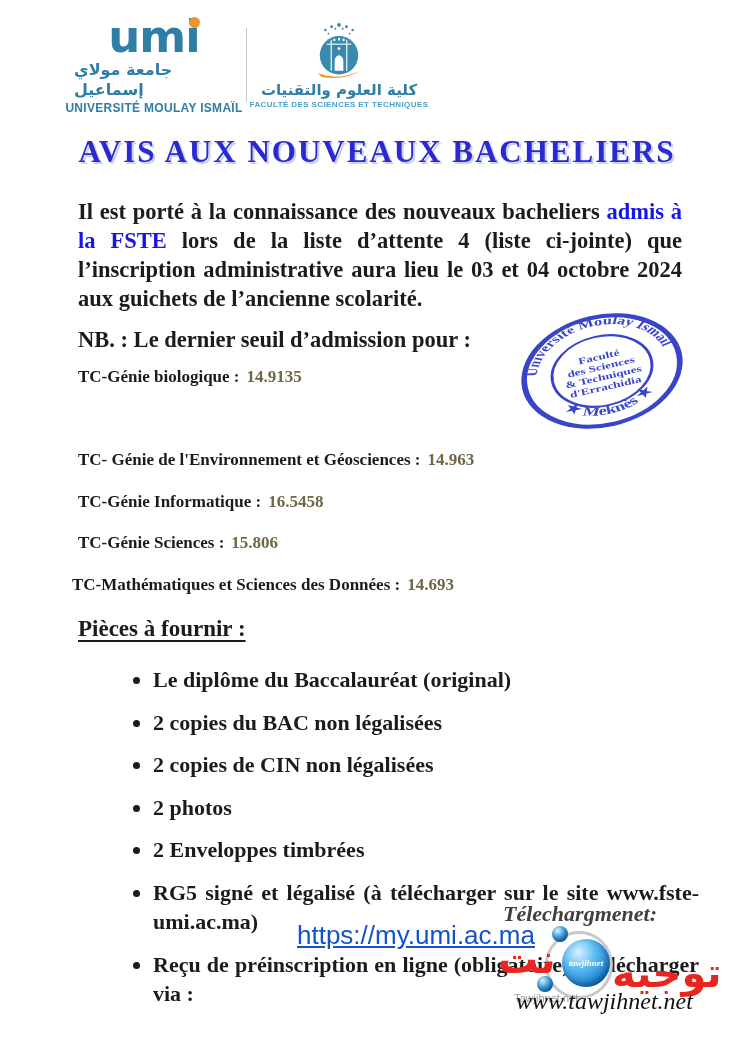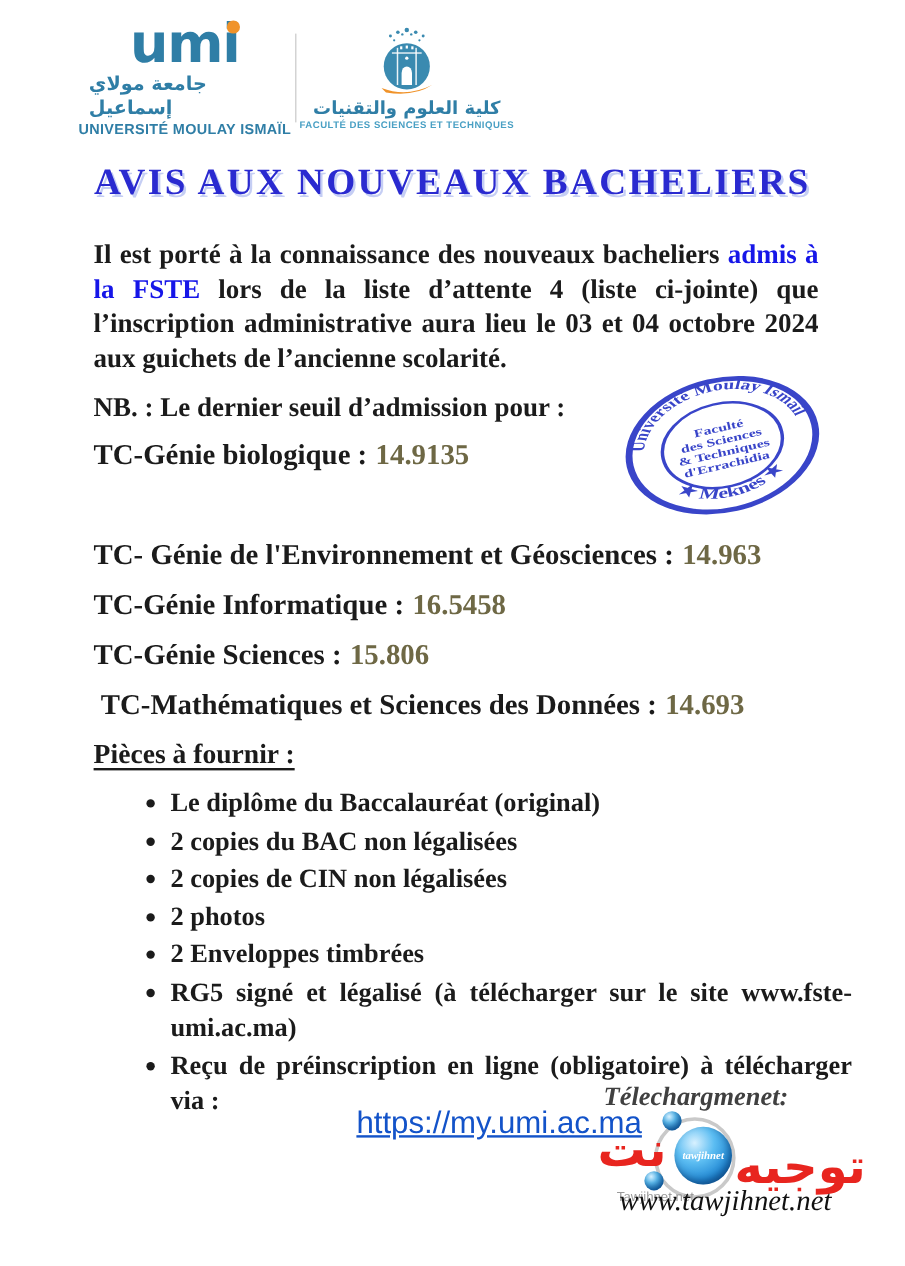--- a/index.html
+++ b/index.html
@@ -29,35 +29,35 @@
   .title1{top:106px;font-size:31px;}
   .title2{top:150px;font-size:31px;}
 
   
   .intro{position:absolute;top:197px;left:78px;width:604px;font-size:22.5px;
          font-weight:bold;line-height:29px;text-align:justify;}
   .intro .hl{color:#1616e8;}
 
   
   .nb{position:absolute;top:327px;left:78px;font-size:22.5px;font-weight:bold;}
-  .threshold{position:absolute;left:78px;font-size:24px;font-weight:bold;white-space:nowrap;}
+  .threshold{position:absolute;left:78px;font-size:17px;font-weight:bold;white-space:nowrap;}
   .threshold .val{color:#6e6845;margin-left:7px;}
-  .t0{top:367px}.t1{top:409px}.t2{top:450px}.t3{top:492px}.t4{top:533px}.t5{top:575px;left:84px}
+  .t0{top:367px}.t1{top:409px}.t2{top:450px}.t3{top:492px}.t4{top:533px}.t5{top:575px;left:72px}
 
   
   .stamp{position:absolute;top:314px;left:519px;width:166px;height:114px;
          transform:rotate(-13deg);opacity:.92;}
   .stamp svg{width:100%;height:100%;}
 
   
   .pieces-heading{position:absolute;top:616px;left:78px;font-size:23px;font-weight:bold;
         text-decoration:underline;text-underline-offset:4px;}
   ul.pieces{position:absolute;top:652px;left:112px;width:572px;margin:0;padding:0 0 0 28px;
         font-size:22px;font-weight:bold;line-height:29.5px;text-align:justify;}
-  ul.pieces li{margin:2px;padding:0;}
+  ul.pieces li{margin:13px;padding:0;}
 
   
   .dl-link{position:absolute;top:920px;left:297px;font-family:"Liberation Sans",sans-serif;
         font-size:26px;color:#1353c9;}
   .telecharg{position:absolute;top:901px;left:503px;font-size:22px;font-style:italic;
         font-weight:bold;color:#404040;}
   .twj{position:absolute;top:925px;left:438px;width:310px;height:72px;}
   .twj-ar{position:absolute;font-family:"DejaVu Sans",sans-serif;font-weight:bold;
         color:#e8251f;font-size:40px;line-height:1;}
   .twj-net{left:60px;top:14px;}

